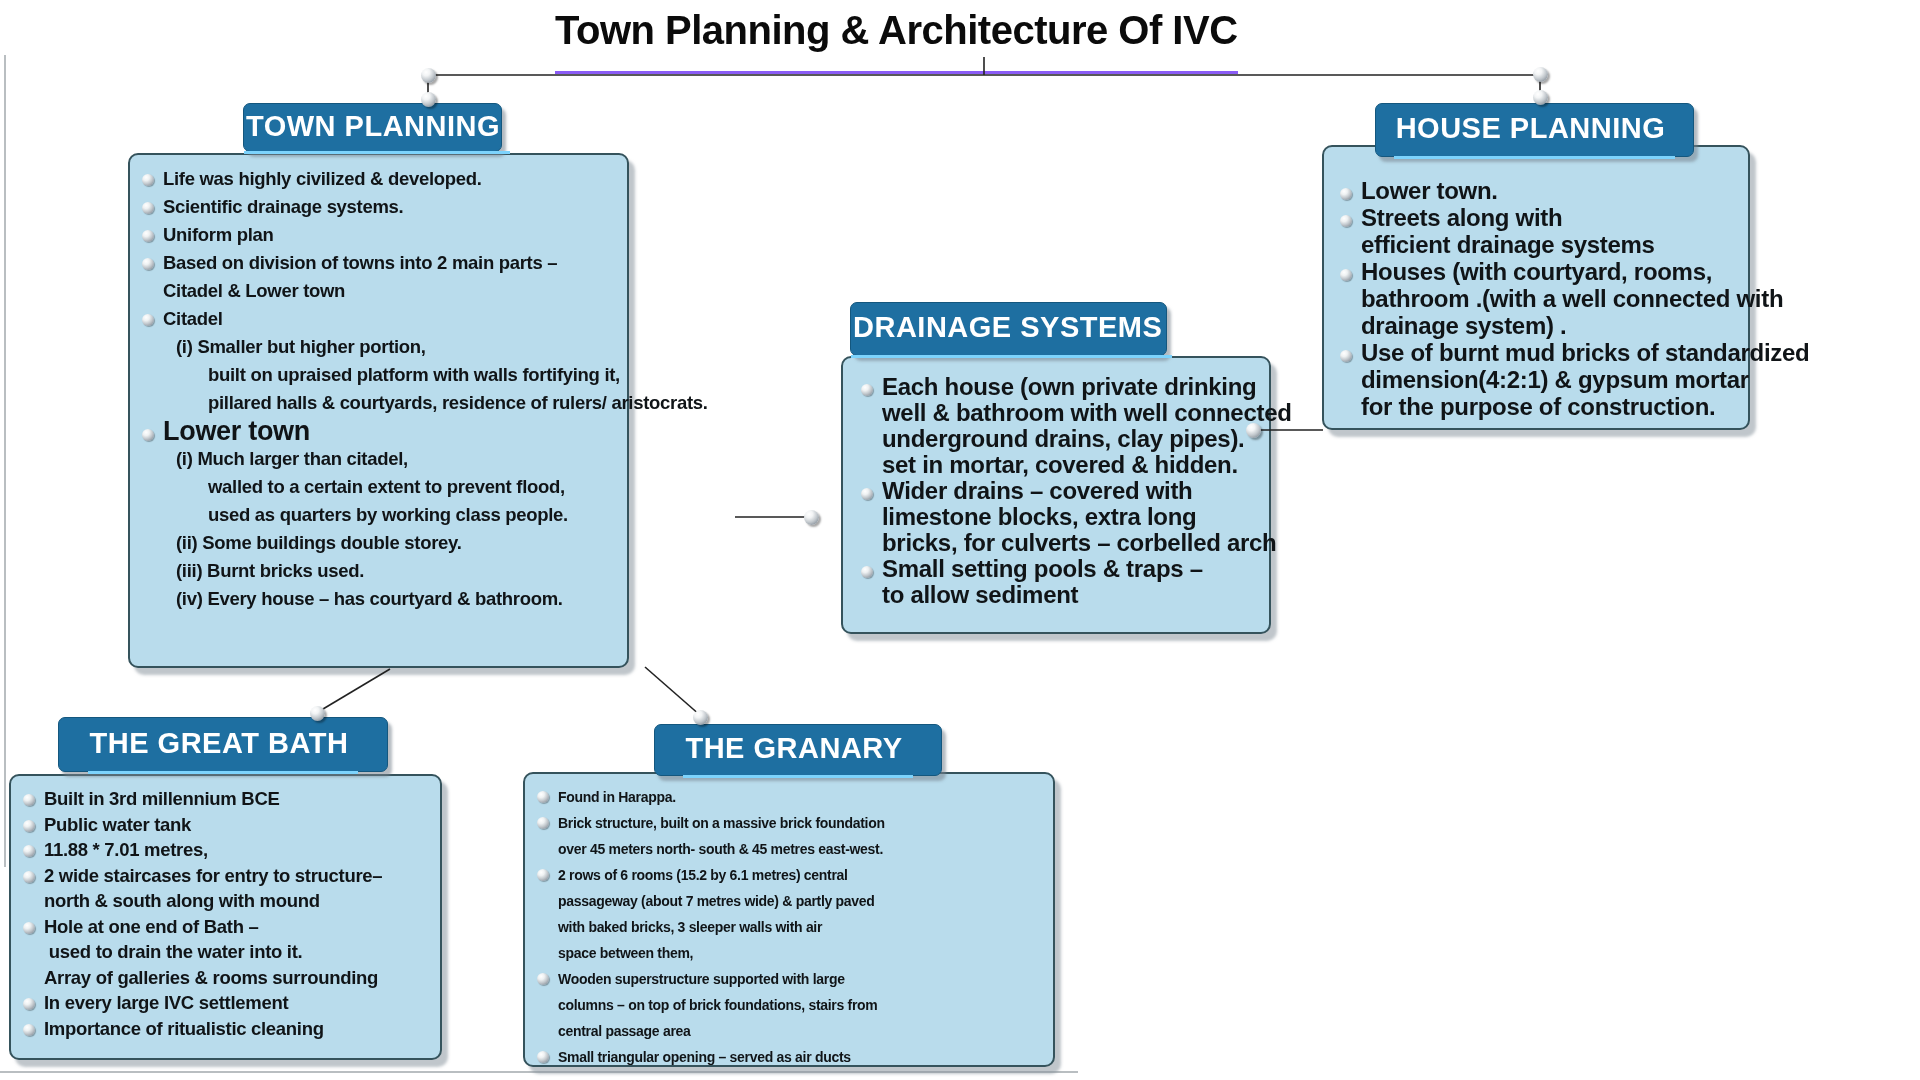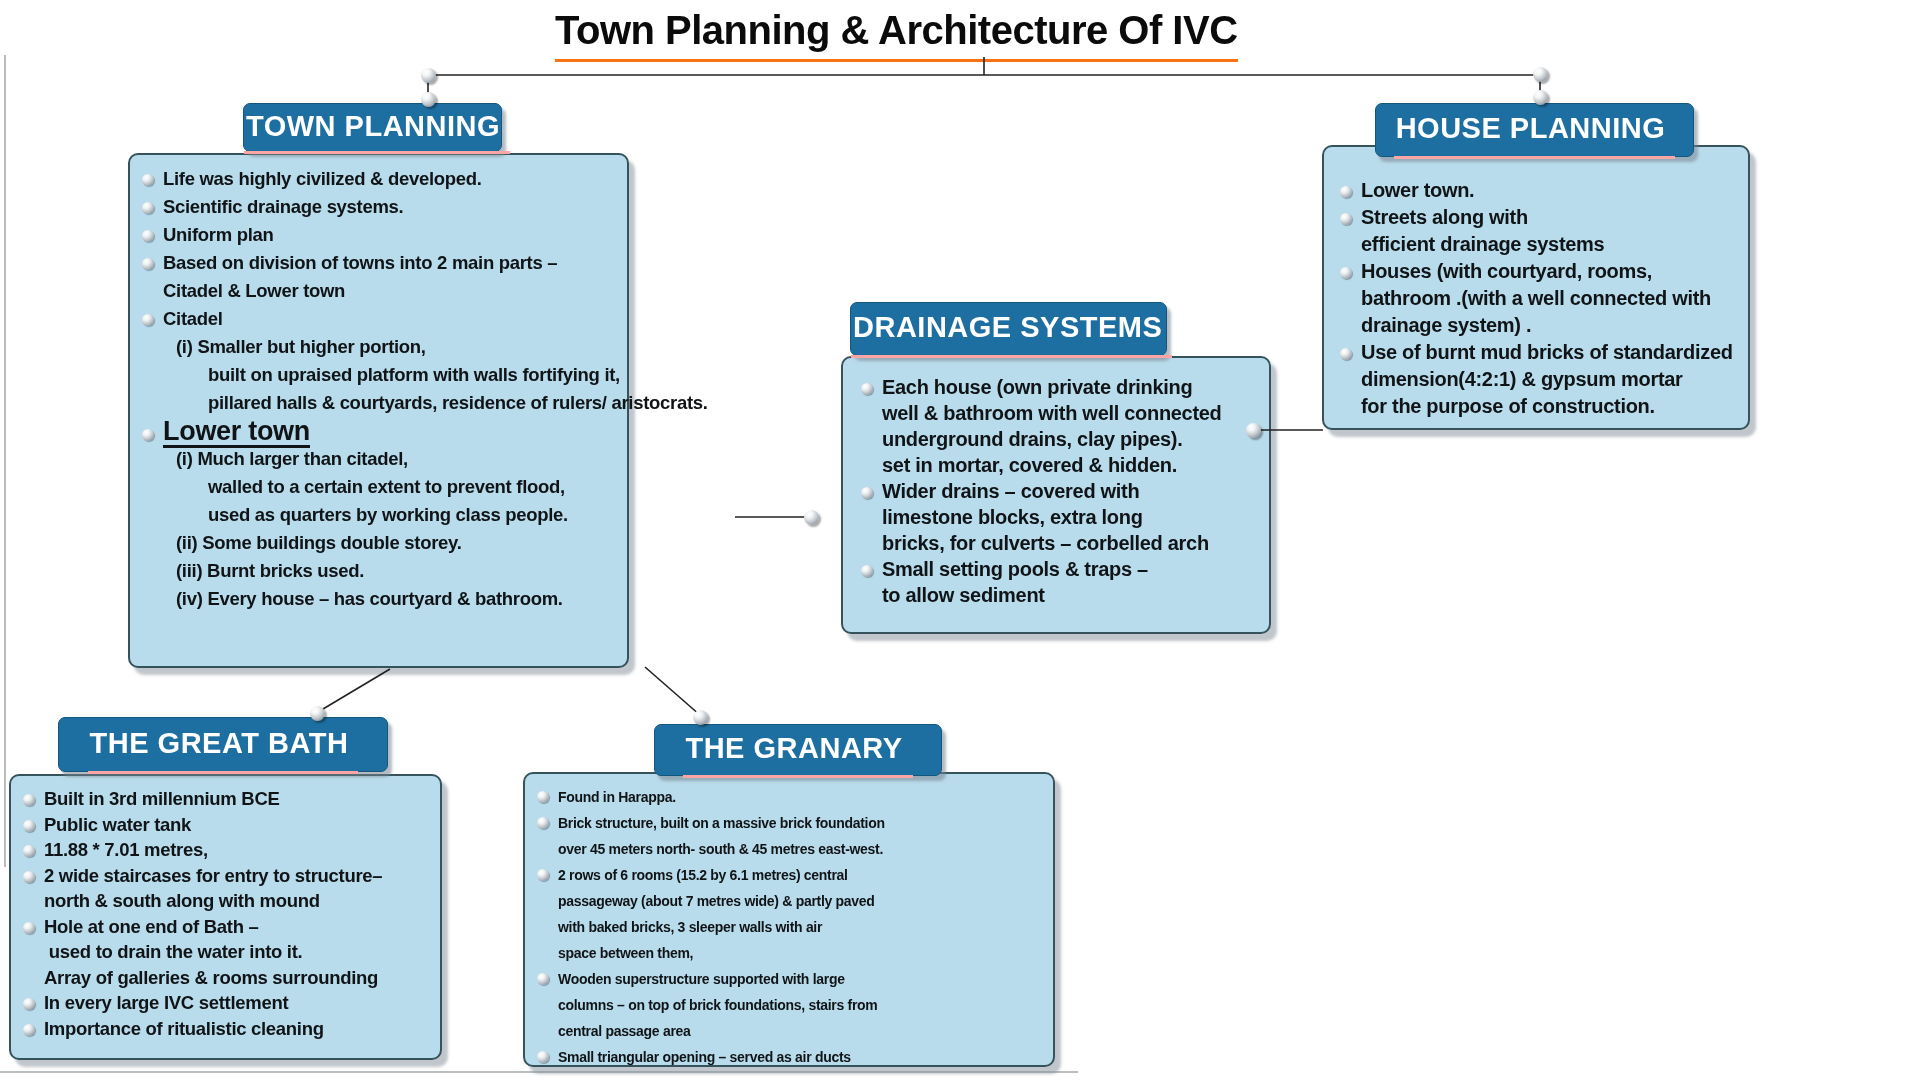--- a/index.html
+++ b/index.html
@@ -4,60 +4,60 @@
 <style>
   html,body{margin:0;padding:0;background:#fff;}
   #stage{
     position:relative;width:1920px;height:1080px;background:#ffffff;overflow:hidden;
     font-family:"Liberation Sans",sans-serif;color:#101417;
   }
   
   .main-title{
     position:absolute;top:8px;left:555px;
     font-size:40px;font-weight:bold;letter-spacing:-0.5px;color:#0b0b0b;
-    border-bottom:3px solid #f97316;padding-bottom:6px;white-space:pre;
+    border-bottom:3px solid #8b5cf6;padding-bottom:18px;white-space:pre;
   }
   
   svg.connectors{position:absolute;left:0;top:0;z-index:1;}
   
   .node-sphere{
     position:absolute;width:15px;height:15px;border-radius:50%;z-index:3;
     background:radial-gradient(circle at 34% 28%, #ffffff 0%, #f2f4f5 25%, #c2c8cd 55%, #848d96 85%, #6b737c 100%);
     box-shadow:2px 2px 2px rgba(0,0,0,0.35);
   }
   
   .hdr{
     position:absolute;z-index:2;background:#1e6fa1;border:1px solid #14577e;border-radius:7px;
     color:#fff;font-weight:bold;text-align:center;
     box-shadow:4px 5px 3px rgba(120,132,142,0.55);
   }
   .hdr .hdr-txt{
     display:inline-block;font-size:29px;letter-spacing:0.5px;white-space:pre;
-    border-bottom:3px solid #fca5a5;padding:0 10px 3px 2px;
+    border-bottom:3px solid #7dd3fc;padding:0 10px 3px 2px;
   }
   
   .box{
     position:absolute;z-index:0;background:#b9dcec;border:2px solid #35535c;border-radius:10px;
     box-shadow:6px 7px 3px rgba(130,142,152,0.5);box-sizing:border-box;
   }
   .box .pad{padding:10px 6px 0 10px;}
-  .line{white-space:pre;font-size:20px;font-weight:bold;letter-spacing:-0.3px;line-height:26px;}
+  .line{white-space:pre;font-size:24px;font-weight:bold;letter-spacing:-0.3px;line-height:26px;}
   #box-town .line{font-size:18.5px;line-height:28px;}
   #box-drainage .line{line-height:26px;}
   #box-house .line{line-height:27px;}
   #box-bath .line{line-height:25.5px;font-size:18.5px;}
   #box-granary .line{line-height:26px;font-size:14px;}
   #box-house .pad{padding-top:30px;padding-left:14px;}
   #box-drainage .pad{padding-top:16px;padding-left:16px;}
   .line.bullet{padding-left:2px;}
   .line.i1{padding-left:23px;}
   .line.i2{padding-left:36px;}
   .line.i3{padding-left:68px;}
   .line.big{font-size:27px !important;line-height:38px;}
-  .line.big .txt{text-decoration:underline;text-underline-offset:5px;text-decoration-thickness:2.5px;}
+  .line.big .txt{text-underline-offset:5px;text-decoration-thickness:2.5px;}
   .sphere{
     display:inline-block;width:12px;height:12px;border-radius:50%;margin-right:9px;
     transform:translateY(1px);
     background:radial-gradient(circle at 34% 28%, #ffffff 0%, #eef1f2 28%, #c2c8cd 55%, #8a929b 85%, #6f777f 100%);
     box-shadow:1px 1px 1px rgba(0,0,0,0.3);
   }
   
   #hdr-town    {left:243px;top:103px;width:257px;height:47px;line-height:44px;}
   #box-town    {left:128px;top:153px;width:501px;height:515px;}
   #hdr-drainage{left:850px;top:302px;width:315px;height:52px;line-height:49px;}

